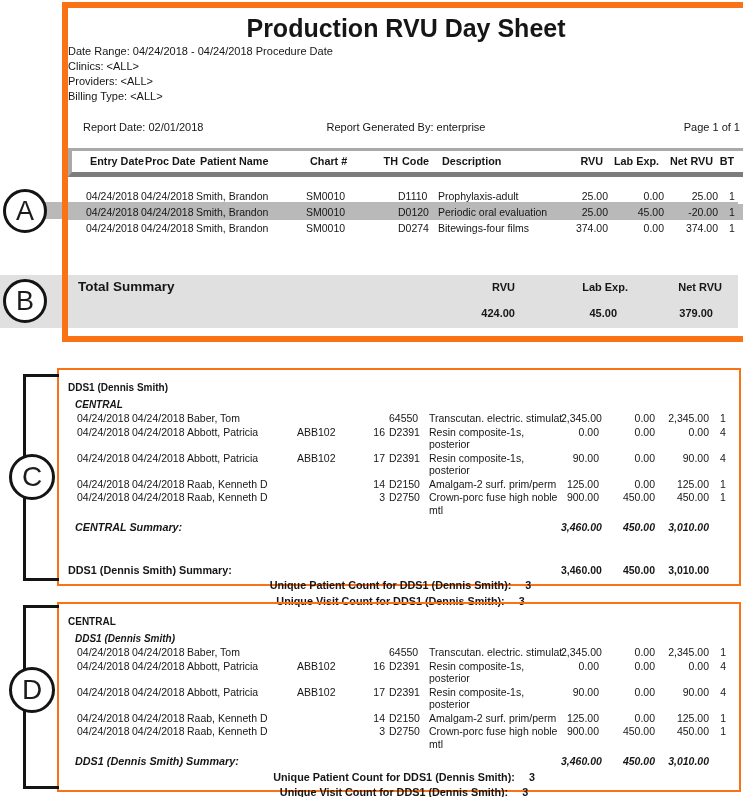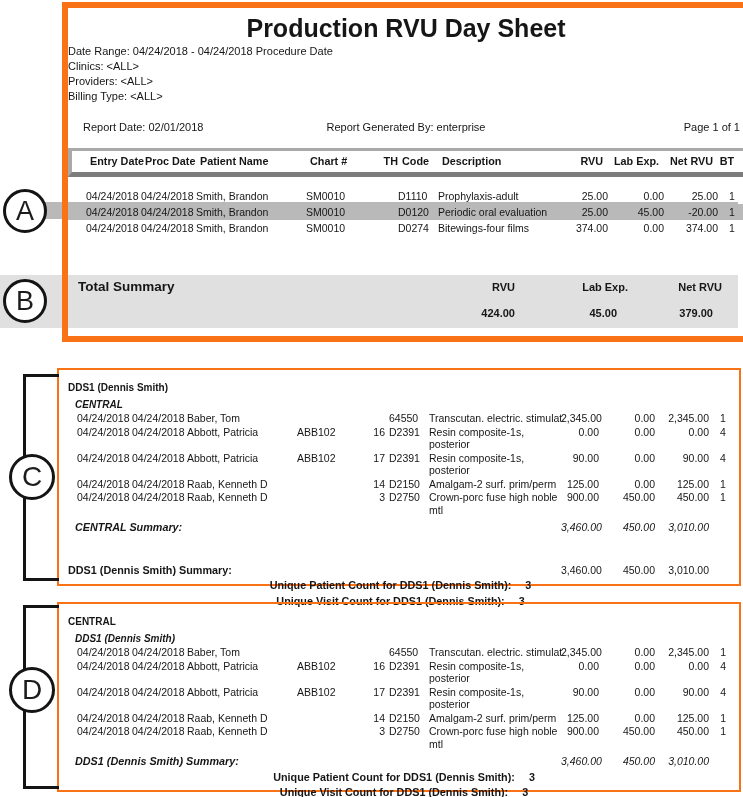--- a/index.html
+++ b/index.html
@@ -41,21 +41,21 @@
   .c-bt{text-align:center;}
   .hl td{background:#b9b9b9;}
   .it{font-style:italic;}
   #hdr-table{width:667px;}
   #hdr-table td{font-weight:bold;font-size:10.8px;line-height:20px;}
   #main-rows{position:absolute;left:0;top:180px;width:676px;}
   #main-rows td{line-height:16px;height:16px;padding-bottom:0;}
   #c-table,#d-table{position:absolute;left:0;top:9px;width:676px;}
   .grp{font-weight:bold;font-size:10px;padding-top:3px !important;}
   .sum{font-weight:bold;font-size:10.8px;padding-top:4px !important;}
-  td.sumv{font-weight:normal;padding-top:4px !important;margin-left:8px;}
+  td.sumv{font-weight:bold;padding-top:4px !important;margin-left:8px;}
   .cnt{font-weight:bold;font-size:10.8px;padding-top:2px !important;text-align:center;}
   .cntv{margin-left:14px;}
   .ind1{padding-left:9px !important;}
   .ind2{padding-left:16px !important;}
   
   .ts{position:absolute;z-index:2;font-weight:bold;}
   #ts-label{left:78px;top:279px;font-size:13.5px;}
   .ts-col{width:95px;text-align:right;font-size:11px;}
   #ts-h0{left:420px;top:281px;}#ts-h1{left:533px;top:281px;}#ts-h2{left:627px;top:281px;}
   #ts-v0{left:420px;top:307px;}#ts-v1{left:522px;top:307px;}#ts-v2{left:618px;top:307px;}

